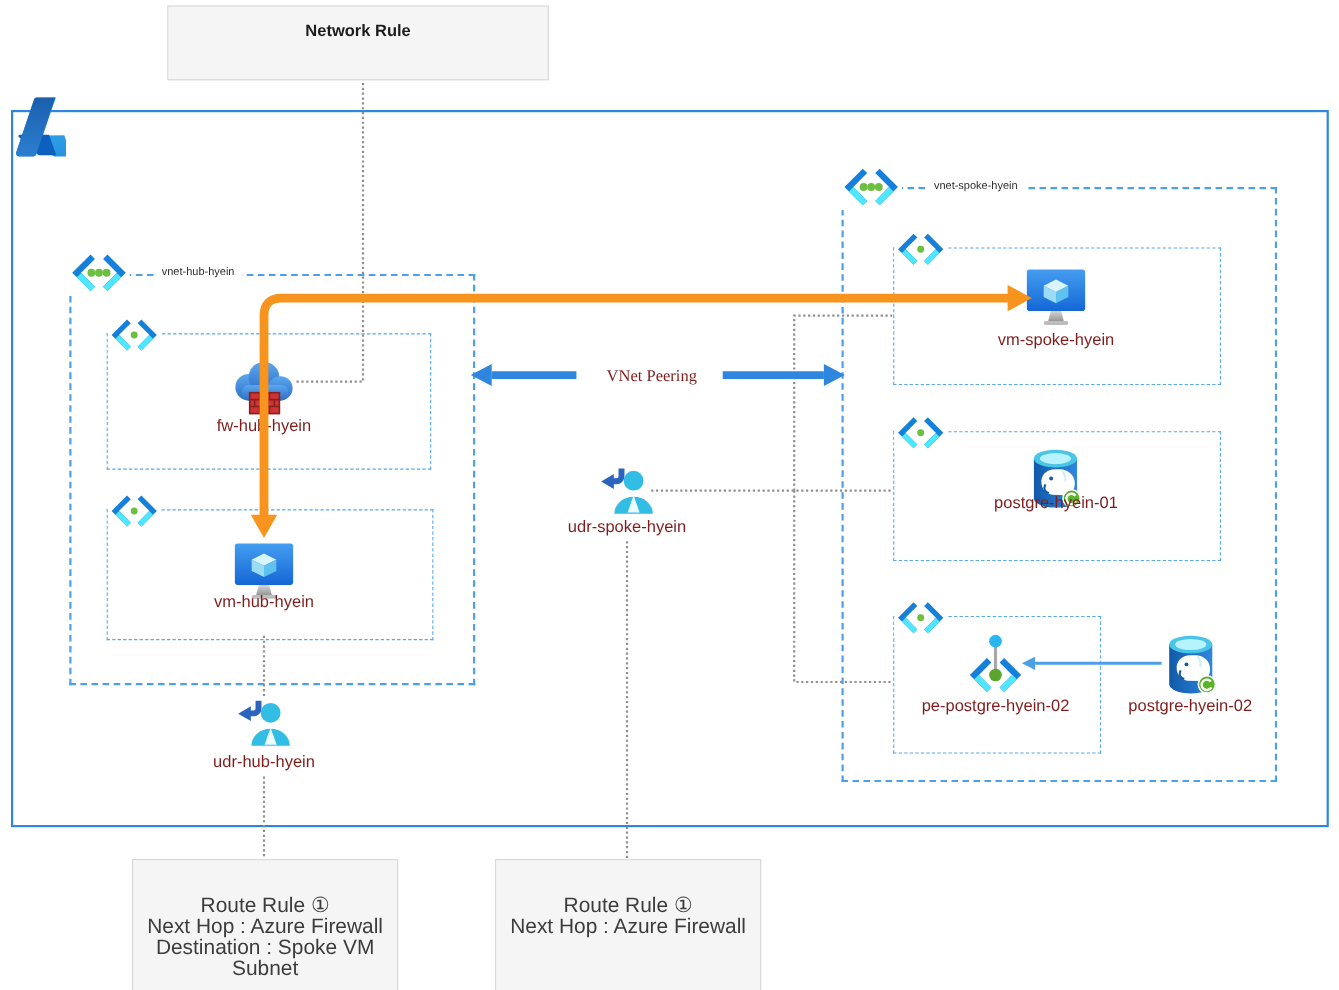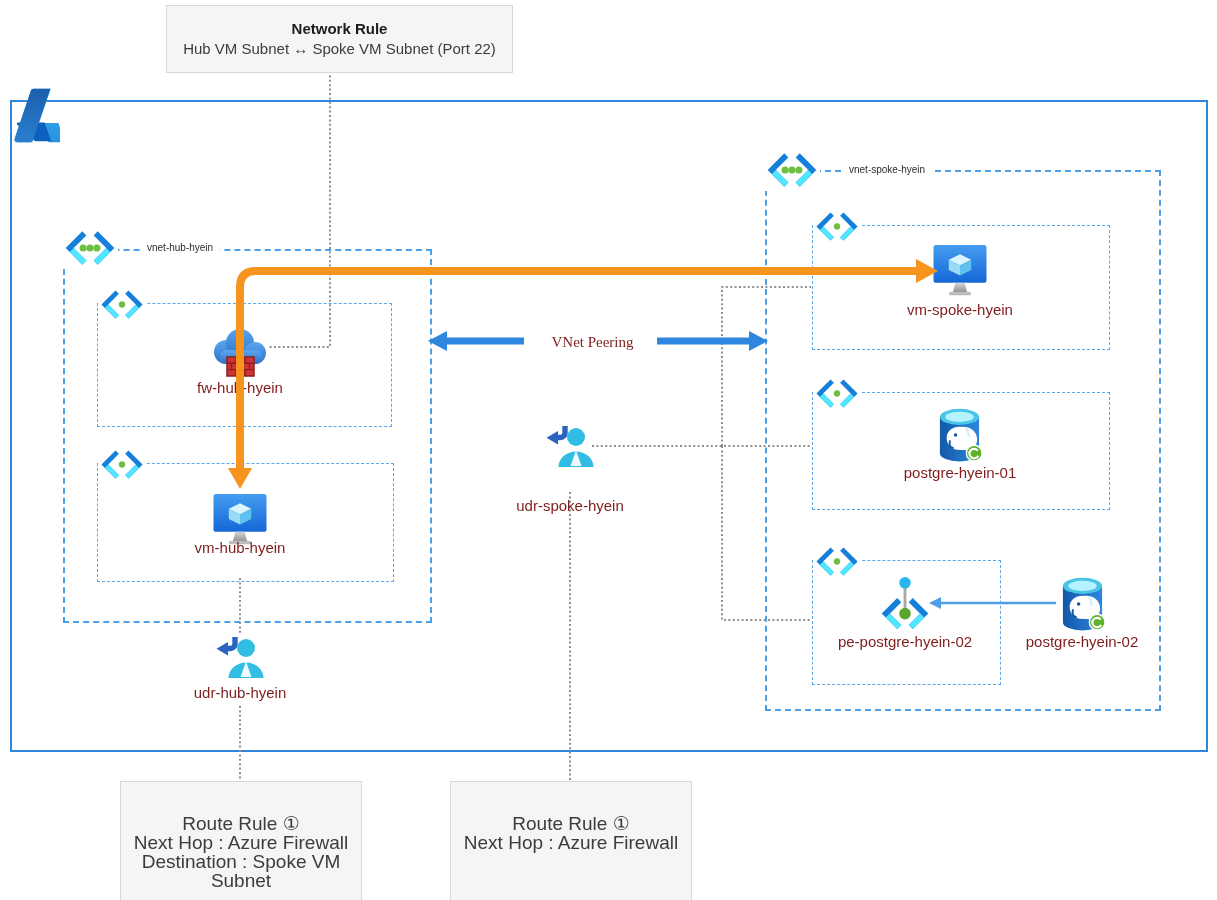--- a/index.html
+++ b/index.html
@@ -123,23 +123,22 @@
       </symbol>
     </defs>
   </svg>
 
   <div class="abs z1" style="left:10px;top:100px;width:1194px;height:648px;border:2px solid #2E86DE;"></div>
 
   <svg class="icon abs z3" style="left:2px;top:86px" width="58" height="58">
       <use href="#sym-azure"></use>
     </svg>
 
-  <div class="abs z3 note" style="left:166px;top:5px;width:345px;height:66px;">
+  <div class="abs z3 note" style="left:152px;top:5px;width:345px;height:66px;">
     <div class="title" style="font-size:15px;margin-top:14px;">Network Rule</div>
-    <div style="font-size:15px;margin-top:3px;">Hub VM Subnet ↔ Spoke VM Subnet (Port 22)</div>
   </div>
 
   <svg class="abs z2" style="left:0;top:0" width="1217" height="900">
     <g fill="none" stroke="#8f8f8f" stroke-width="2" stroke-dasharray="2 2.4">
       <path d="M330 71 V347 H268"></path>
       <path d="M240 578 V633"></path>
       <path d="M240 706 V780"></path>
       <path d="M570 492 V780"></path>
       <path d="M592 446 H811"></path>
       <path d="M722 446 V287 H811"></path>
@@ -203,42 +202,42 @@
 
   <div class="abs z1 subnet-box" style="left:812px;top:392px;width:296px;height:116px;"></div>
   <div class="abs z3 iconpatch" style="left:813px;top:376px;width:48px;height:34px;">
     <svg class="icon" width="44" height="31">
         <use href="#sym-subnet"></use>
       </svg>
   </div>
   <svg class="icon abs z3" style="left:936px;top:407px" width="47" height="57">
       <use href="#sym-pg"></use>
     </svg>
-  <div class="abs z3 lbl" style="left:870px;top:464px;width:180px;">postgre-hyein-01</div>
+  <div class="abs z3 lbl" style="left:870px;top:449px;width:180px;">postgre-hyein-01</div>
 
   <div class="abs z1 subnet-box" style="left:812px;top:560px;width:187px;height:123px;"></div>
   <div class="abs z3 iconpatch" style="left:813px;top:544px;width:48px;height:34px;">
     <svg class="icon" width="44" height="31">
         <use href="#sym-subnet"></use>
       </svg>
   </div>
   <svg class="icon abs z3" style="left:880px;top:574px" width="50" height="60">
       <use href="#sym-pe"></use>
     </svg>
   <div class="abs z3 lbl" style="left:815px;top:633px;width:180px;">pe-postgre-hyein-02</div>
 
   <svg class="icon abs z3" style="left:1059px;top:576px" width="47" height="57">
       <use href="#sym-pg"></use>
     </svg>
   <div class="abs z3 lbl" style="left:992px;top:633px;width:180px;">postgre-hyein-02</div>
 
   <svg class="icon abs z3" style="left:545px;top:423px" width="52" height="50">
       <use href="#sym-udr"></use>
     </svg>
-  <div class="abs z3 lbl" style="left:480px;top:497px;width:180px;">udr-spoke-hyein</div>
+  <div class="abs z3 lbl" style="left:480px;top:471px;width:180px;">udr-spoke-hyein</div>
 
   <div class="abs z3 lbl" style="left:525px;top:333px;width:135px;font-family:Liberation Serif, serif;">VNet Peering</div>
 
   <svg class="abs z4" style="left:0;top:0" width="1217" height="900">
     <path d="M240 470 V287 Q240 271 256 271 H918" fill="none" stroke="#F7941D" stroke-width="8"></path>
     <polygon points="228,468 252,468 240,489" fill="#F7941D"></polygon>
     <polygon points="916,259 916,283 938,271" fill="#F7941D"></polygon>
 
     <path d="M524 341 H447" stroke="#2E86DE" stroke-width="7"></path>
     <polygon points="447,331 447,351 428,341" fill="#2E86DE"></polygon>

